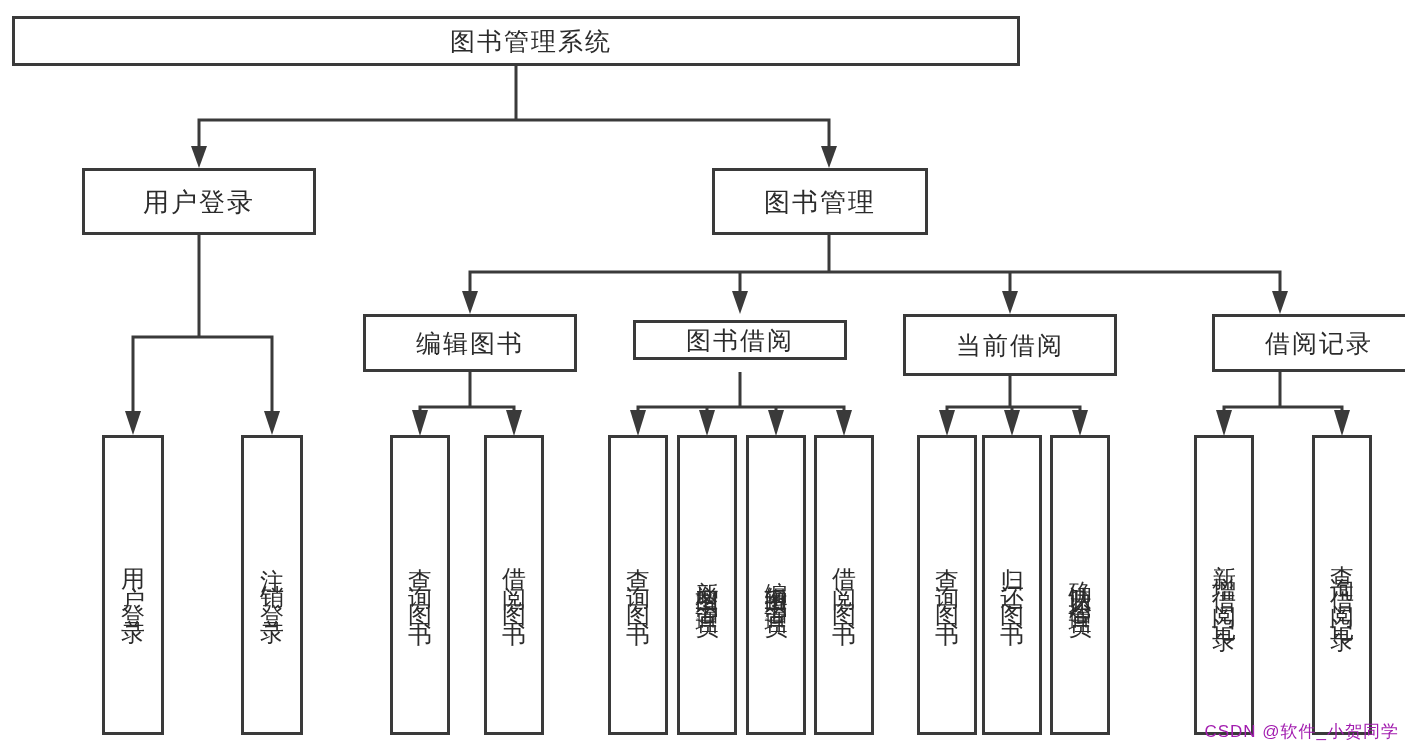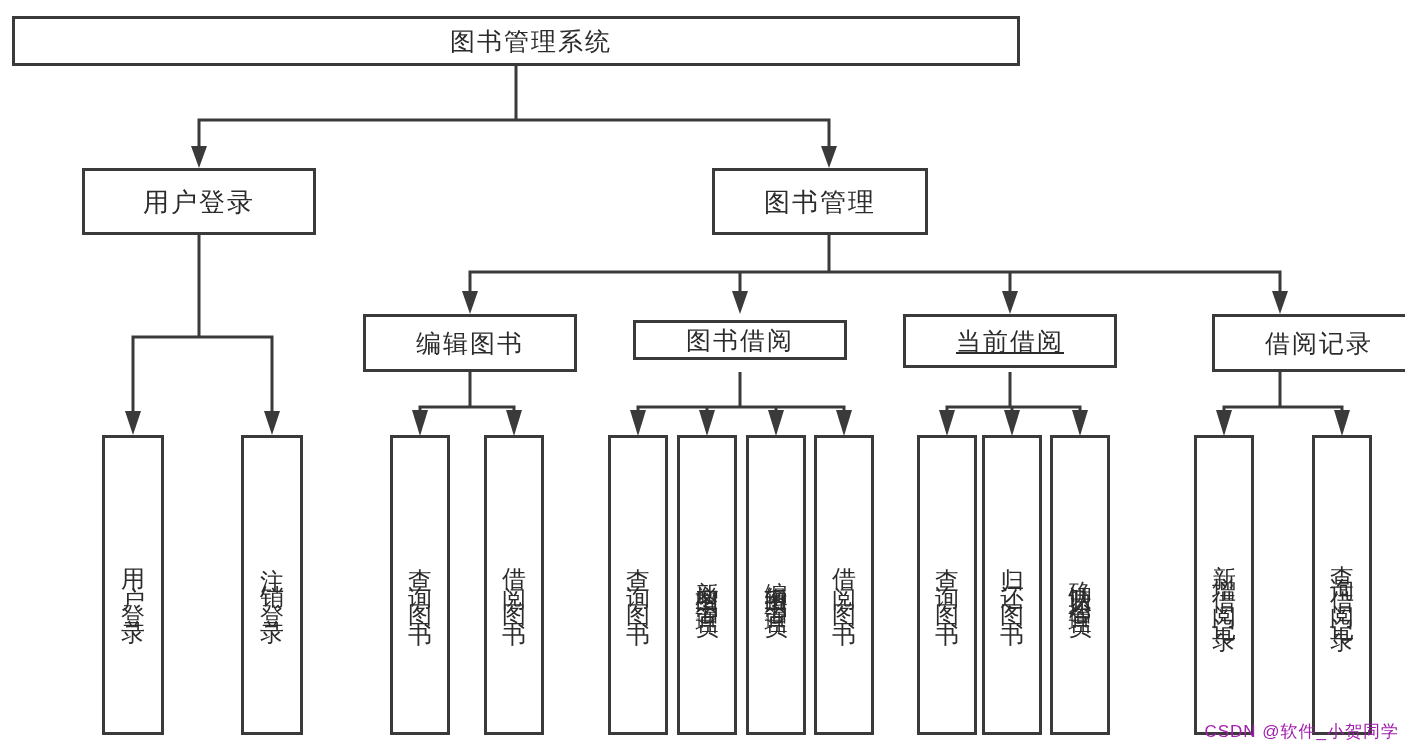--- a/index.html
+++ b/index.html
@@ -120,21 +120,21 @@
     </g>
   </svg>
 
   <div class="box root" style="left:12px; top:16px; width:1008px; height:50px;padding-left:30px;">图书管理系统</div>
 
   <div class="box lvl2" style="left:82px; top:168px; width:234px; height:67px;">用户登录</div>
   <div class="box lvl2" style="left:712px; top:168px; width:216px; height:67px;">图书管理</div>
 
   <div class="box lvl3" style="left:363px; top:314px; width:214px; height:58px;">编辑图书</div>
   <div class="box lvl3" style="left:633px; top:314px; width:214px; height:40px;margin-top:6px;">图书借阅</div>
-  <div class="box lvl3" style="left:903px; top:314px; width:214px; height:54px;text-decoration:underline;">当前借阅</div>
+  <div class="box lvl3" style="left:903px; top:314px; width:214px; height:62px;">当前借阅</div>
   <div class="box lvl3" style="left:1212px; top:314px; width:214px; height:58px;">借阅记录</div>
 
   <div class="box leaf" style="left:102px; top:435px; width:62px; height:300px;">用户登录</div>
   <div class="box leaf" style="left:241px; top:435px; width:62px; height:300px;">注销登录</div>
 
   <div class="box leaf" style="left:390px; top:435px; width:60px; height:300px;">查询图书</div>
   <div class="box leaf" style="left:484px; top:435px; width:60px; height:300px;">借阅图书</div>
 
   <div class="box leaf" style="left:608px; top:435px; width:60px; height:300px;">查询图书</div>
   <div class="box leaf long" style="left:677px; top:435px; width:60px; height:300px;">新增图书（管理员）</div>

